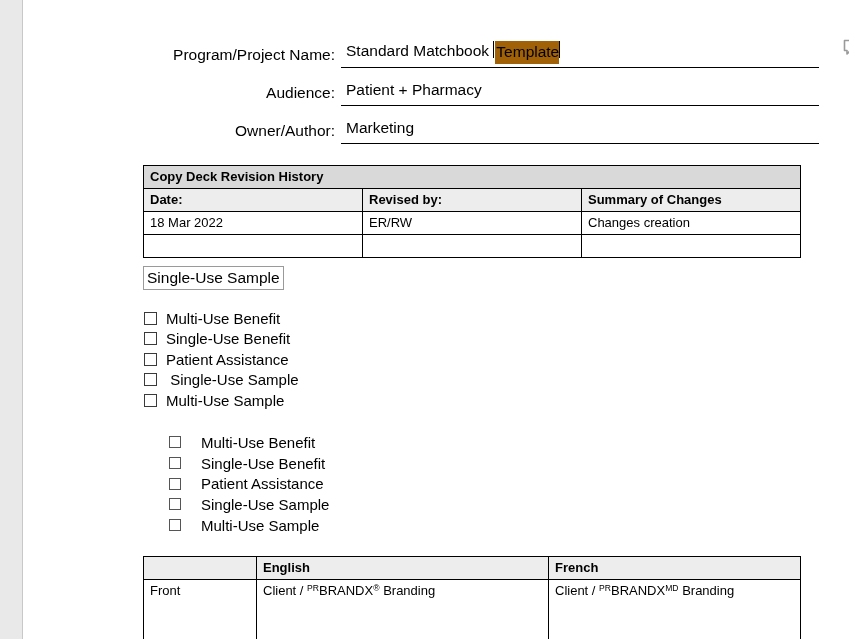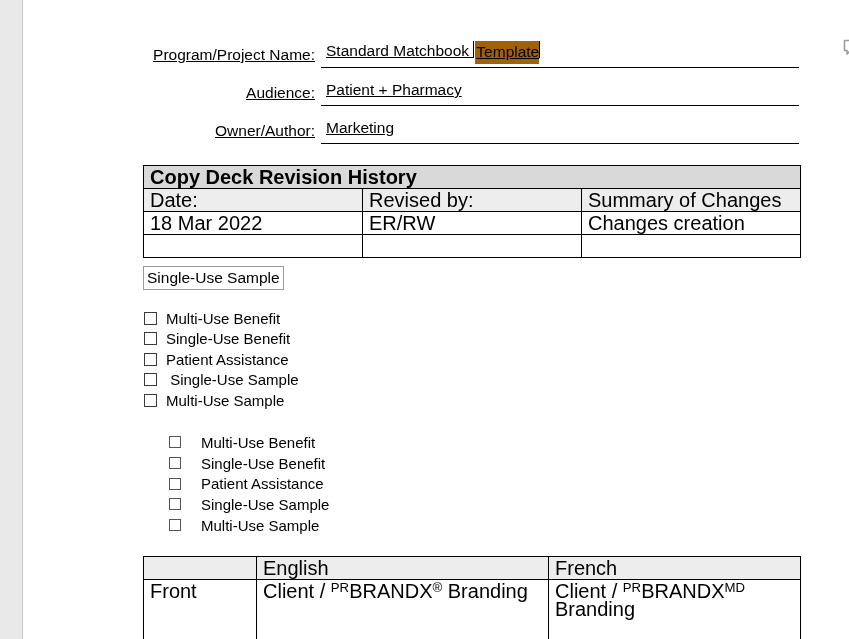--- a/index.html
+++ b/index.html
@@ -39,23 +39,22 @@
   
   #comment-marker {
     position: absolute;
     left: 818px; top: 37px;
     width: 22px; height: 22px;
   }
 
   
   .form-block {
     position: absolute;
-    left: 116px; top: 30px;
+    left: 136px; top: 30px;
     width: 660px;
-    text-decoration: underline;
   }
   .form-row {
     display: flex;
     align-items: flex-end;
     height: 38px;
   }
   .form-label {
     width: 176px;
     text-align: right;
     font-size: 15.5px;
@@ -105,31 +104,31 @@
     border-collapse: collapse;
     table-layout: fixed;
     font-size: 14.5px;
   }
   .doc-table td, .doc-table th {
     border: 1.3px solid #000;
     padding: 2px 6px;
     text-align: left;
     vertical-align: top;
     font-weight: normal;
-    font-size: 20px;
+    font-size: 13px;
     line-height: 18px;
   }
   .doc-table .hdr-band {
     background: #d9d9d9;
     font-weight: bold;
   }
   .doc-table .hdr-cols td,
   .doc-table .hdr-cols th {
     background: #ededed;
-    font-weight: normal;
+    font-weight: bold;
   }
 
   #revision-table { left: 120px; top: 165px; width: 658px; }
   #revision-table .c-date { width: 112px; }
   #revision-table .c-by   { width: 149px; }
   #revision-table tr { height: 20px; }
 
   #layout-table { left: 120px; top: 556px; width: 658px; }
   #layout-table .c-side { width: 100px; }
   #layout-table .c-en   { width: 279px; }

